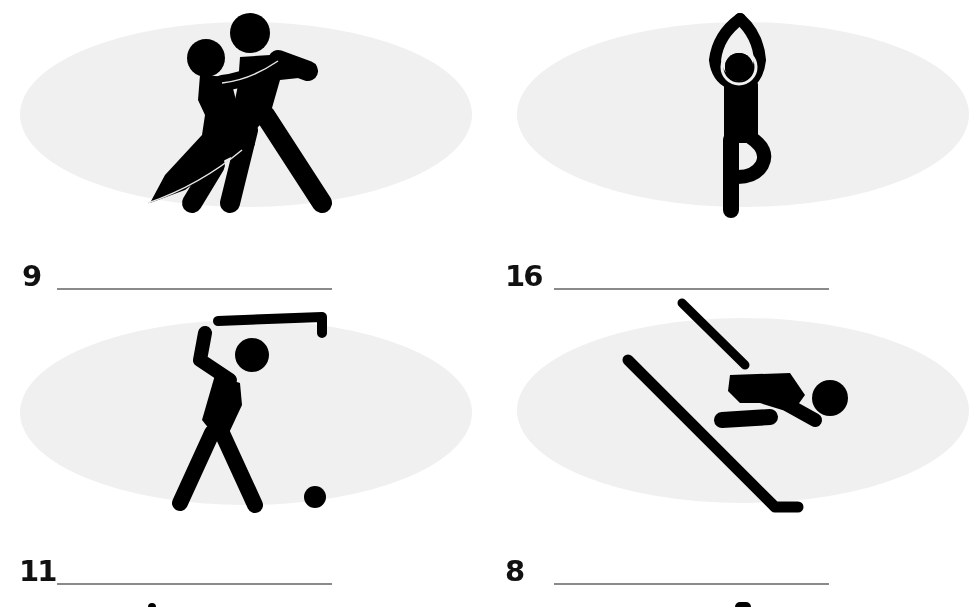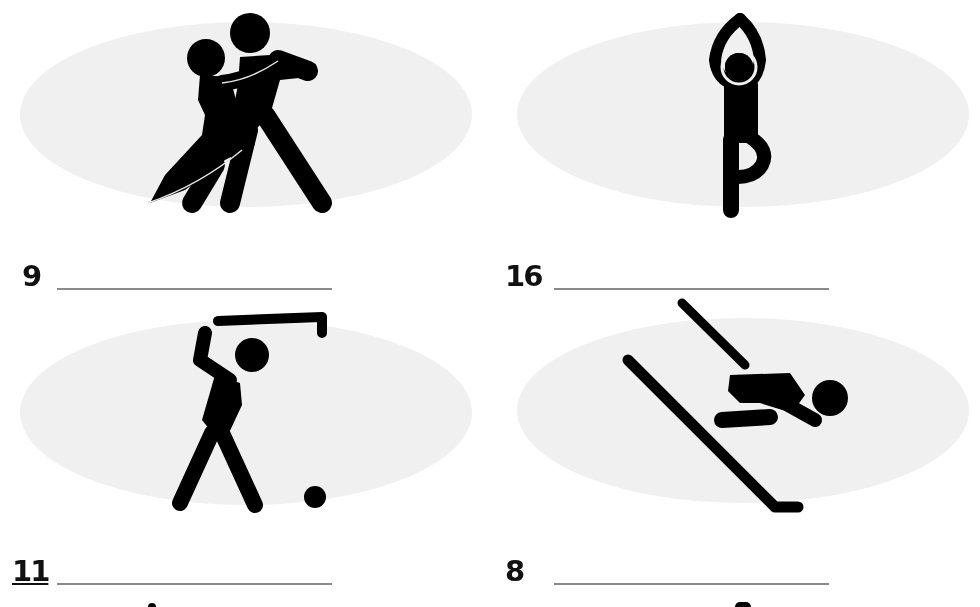--- a/index.html
+++ b/index.html
@@ -83,21 +83,21 @@
       <circle cx="92" cy="50" r="17" stroke="none"></circle>
 
       <path d="M55 70 L80 78 L82 100 L68 130 L50 125 L42 115 Z" stroke="none"></path>
 
       <line x1="52" y1="128" x2="20" y2="198" stroke-width="16"></line>
       <line x1="62" y1="128" x2="95" y2="200" stroke-width="16"></line>
 
       <circle cx="155" cy="192" r="11" stroke="none"></circle>
     </g>
   </svg>
-  <span class="num" style="left:12px; top:557px;text-decoration:underline;">11</span>
+  <span class="num" style="left:19px; top:557px;">11</span>
   <div class="blank" style="left:57px; top:583px; width:275px;" title=""></div>
 
   <div class="partial" style="left:148px; top:603px; width:8px; height:4px; background:#000; border-radius:4px 4px 0 0;"></div>
 </div>
 
 <div>
   <div class="ellipse" style="left:517px; top:318px; width:452px; height:185px;"></div>
   <svg class="pict" style="left:610px; top:295px;" width="250" height="230" viewBox="0 0 250 230">
     <g fill="#000" stroke="#000" stroke-linecap="round" stroke-linejoin="round">
 

